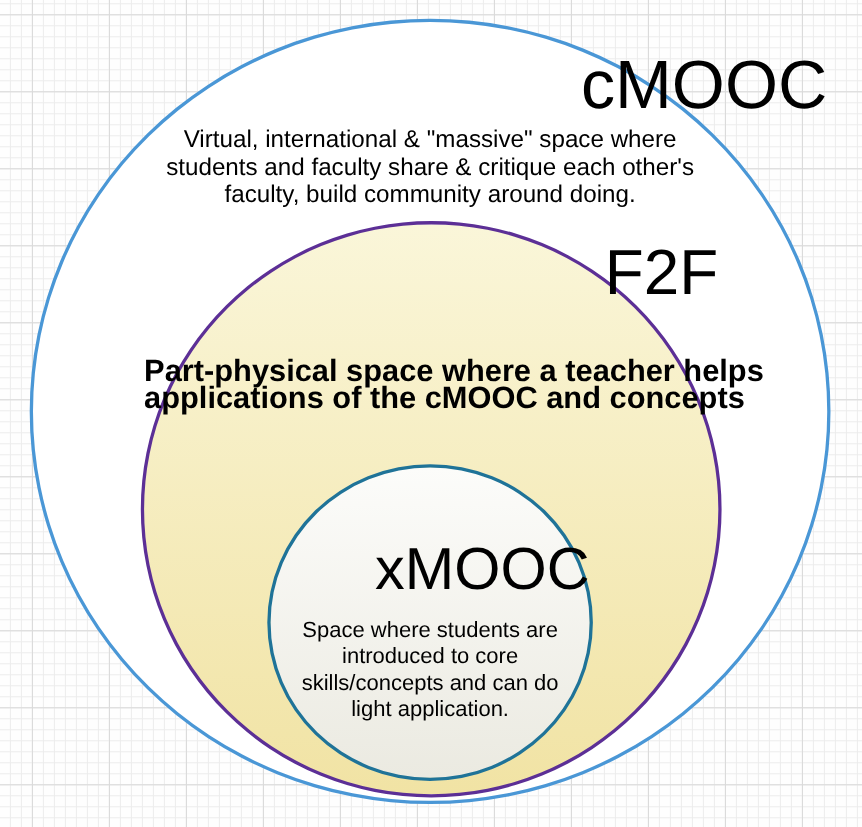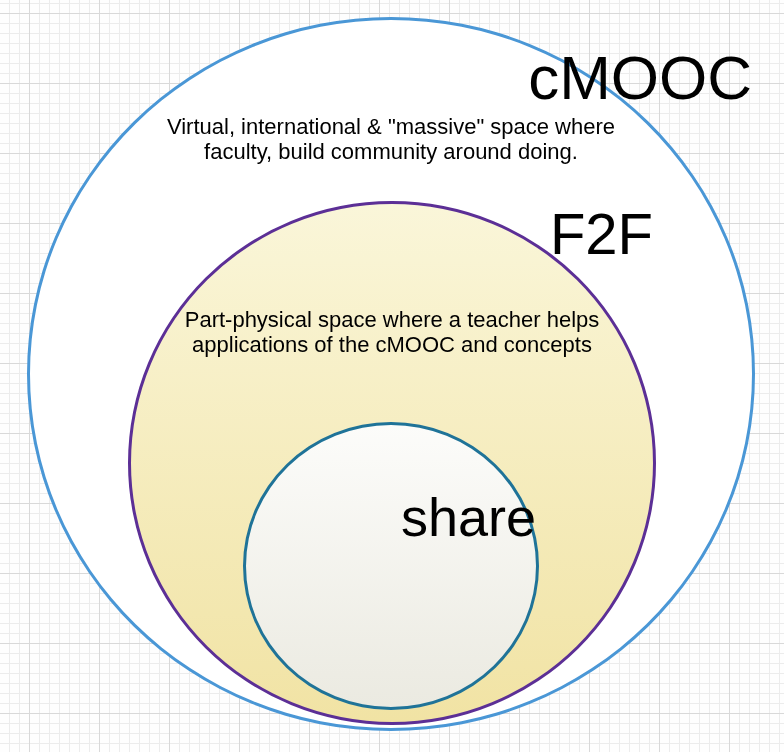--- a/index.html
+++ b/index.html
@@ -50,52 +50,59 @@
   .title {
     position: absolute;
     left: 0; right: 0;
     text-align: right;
     color: var(--text, #000000);
     font-weight: 400;
     line-height: 1.05;
     letter-spacing: 0;
   }
   .title-cmooc { top: 25px; font-size: 62px; }
-  .title-f2f   { top: 0;  font-size: 58px; }
+  .title-f2f   { top: 14px;  font-size: 58px; }
   .title-xmooc { top: 64px; font-size: 54px; }
 
   .desc {
     position: absolute;
     left: 0; right: 0;
     text-align: center;
     color: var(--text, #000000);
   }
   .desc-cmooc { top: 94px;  font-size: 22px; line-height: 25px; }
-  .desc-f2f   { top: 103px; font-size: 22px; line-height: 25px; }
+  .desc-f2f   { top: 120px; font-size: 28px; line-height: 25px; font-weight: bold; }
   .desc-xmooc { top: 136px; font-size: 20px; line-height: 24px; }
   .desc .line { white-space: nowrap; }
 </style>
 </head>
 <body>
 
 <div class="canvas">
 
   <div class="circle circle-cmooc">
     <div class="title title-cmooc">cMOOC</div>
     <div class="desc desc-cmooc">
       <div class="line">Virtual, international &amp; "massive" space where</div>
+      <div class="line">students and faculty share &amp; critique each other's</div>
       <div class="line">faculty, build community around doing.</div>
     </div>
 
     <div class="circle circle-f2f">
       <div class="title title-f2f">F2F</div>
       <div class="desc desc-f2f">
         <div class="line">Part-physical space where a teacher helps</div>
         <div class="line">applications of the cMOOC and concepts</div>
       </div>
 
       <div class="circle circle-xmooc">
-        <div class="title title-xmooc">share</div>
+        <div class="title title-xmooc">xMOOC</div>
+        <div class="desc desc-xmooc">
+          <div class="line">Space where students are</div>
+          <div class="line">introduced to core</div>
+          <div class="line">skills/concepts and can do</div>
+          <div class="line">light application.</div>
+        </div>
       </div>
     </div>
   </div>
 
 </div>
 
 </body></html>

